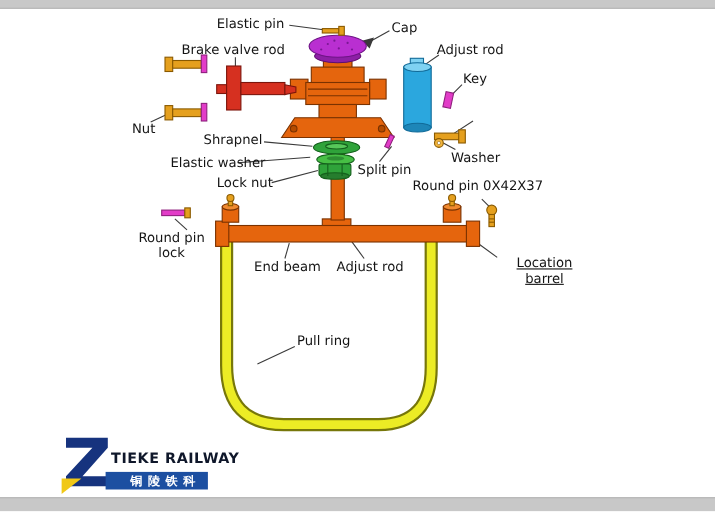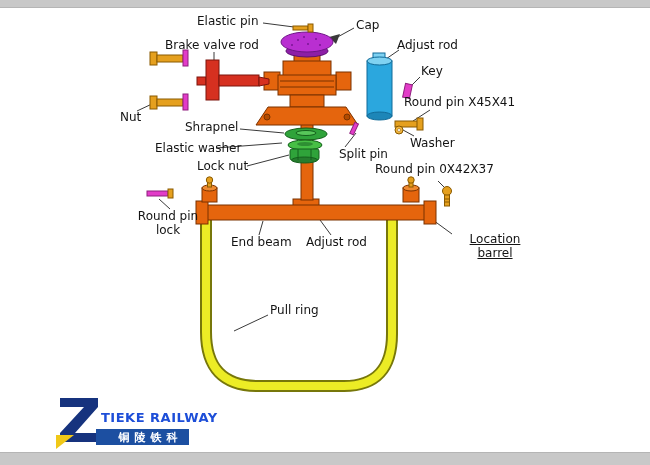--- a/index.html
+++ b/index.html
@@ -5,21 +5,21 @@
   html,body{margin:0;padding:0;background:#ffffff;}
   .stage{position:relative;width:650px;height:465px;background:#ffffff;overflow:hidden;
          font-family:"DejaVu Sans","Liberation Sans",sans-serif;}
   .strip{position:absolute;left:0;width:650px;background:#c8c8c8;}
   .strip.top{top:0;height:7px;border-bottom:1px solid #b5b5b5;}
   .strip.bottom{bottom:0;height:12px;border-top:1px solid #b5b5b5;}
   svg.drawing{position:absolute;left:0;top:0;}
   .label{position:absolute;font-size:12px;color:#141414;line-height:1.15;white-space:nowrap;}
   .label.wrap{white-space:normal;text-align:center;}
   .logo-title{position:absolute;left:101px;top:410px;font-size:13px;font-weight:bold;
-              color:#1d4ed8;letter-spacing:0.5px;}
+              color:#0f172a;letter-spacing:0.5px;}
   .logo-bar{position:absolute;left:96px;top:429px;width:93px;height:16px;background:#1c4fa1;
             color:#ffffff;font-size:11px;font-weight:bold;display:flex;align-items:center;
             justify-content:center;letter-spacing:5px;padding-left:16px;box-sizing:border-box;}
 </style>
 </head>
 <body>
 
 <div class="stage">
 
   <svg class="drawing" width="650" height="465" viewBox="0 0 650 465">
@@ -174,29 +174,28 @@
       <polygon points="60,398 98,398 98,407 75,433 98,433 98,442 60,442 60,433 84,407 60,407" fill="#16337e"></polygon>
       <polygon points="56,435 74,435 56,449" fill="#f0c818"></polygon>
     </g>
   </svg>
 
   <div class="label" style="left:197px;top:15px;">Elastic pin</div>
   <div class="label" style="left:356px;top:19px;">Cap</div>
   <div class="label" style="left:165px;top:39px;">Brake valve rod</div>
   <div class="label" style="left:397px;top:39px;">Adjust rod</div>
   <div class="label" style="left:421px;top:65px;">Key</div>
-  <div class="label" style="left:404px;top:96px;">Round pin X45X41</div>
   <div class="label" style="left:120px;top:111px;">Nut</div>
   <div class="label" style="left:185px;top:121px;">Shrapnel</div>
   <div class="label" style="left:127px;top:142px;margin-left:28px;">Elastic washer</div>
   <div class="label" style="left:410px;top:137px;">Washer</div>
-  <div class="label" style="left:339px;top:148px;text-align:center;">Split pin</div>
+  <div class="label" style="left:325px;top:148px;text-align:center;">Split pin</div>
   <div class="label" style="left:197px;top:160px;">Lock nut</div>
   <div class="label" style="left:375px;top:163px;">Round pin 0X42X37</div>
-  <div class="label wrap" style="left:128px;top:210px;width:80px;">Round pin lock</div>
+  <div class="label wrap" style="left:116px;top:210px;width:80px;">Round pin lock</div>
   <div class="label" style="left:231px;top:236px;">End beam</div>
   <div class="label" style="left:306px;top:236px;">Adjust rod</div>
   <div class="label wrap" style="left:460px;top:233px;width:70px;text-decoration:underline;">Location barrel</div>
   <div class="label" style="left:270px;top:304px;">Pull ring</div>
 
   <div class="logo-title">TIEKE RAILWAY</div>
   <div class="logo-bar">铜陵铁科</div>
 
   <div class="strip top"></div>
   <div class="strip bottom"></div>

